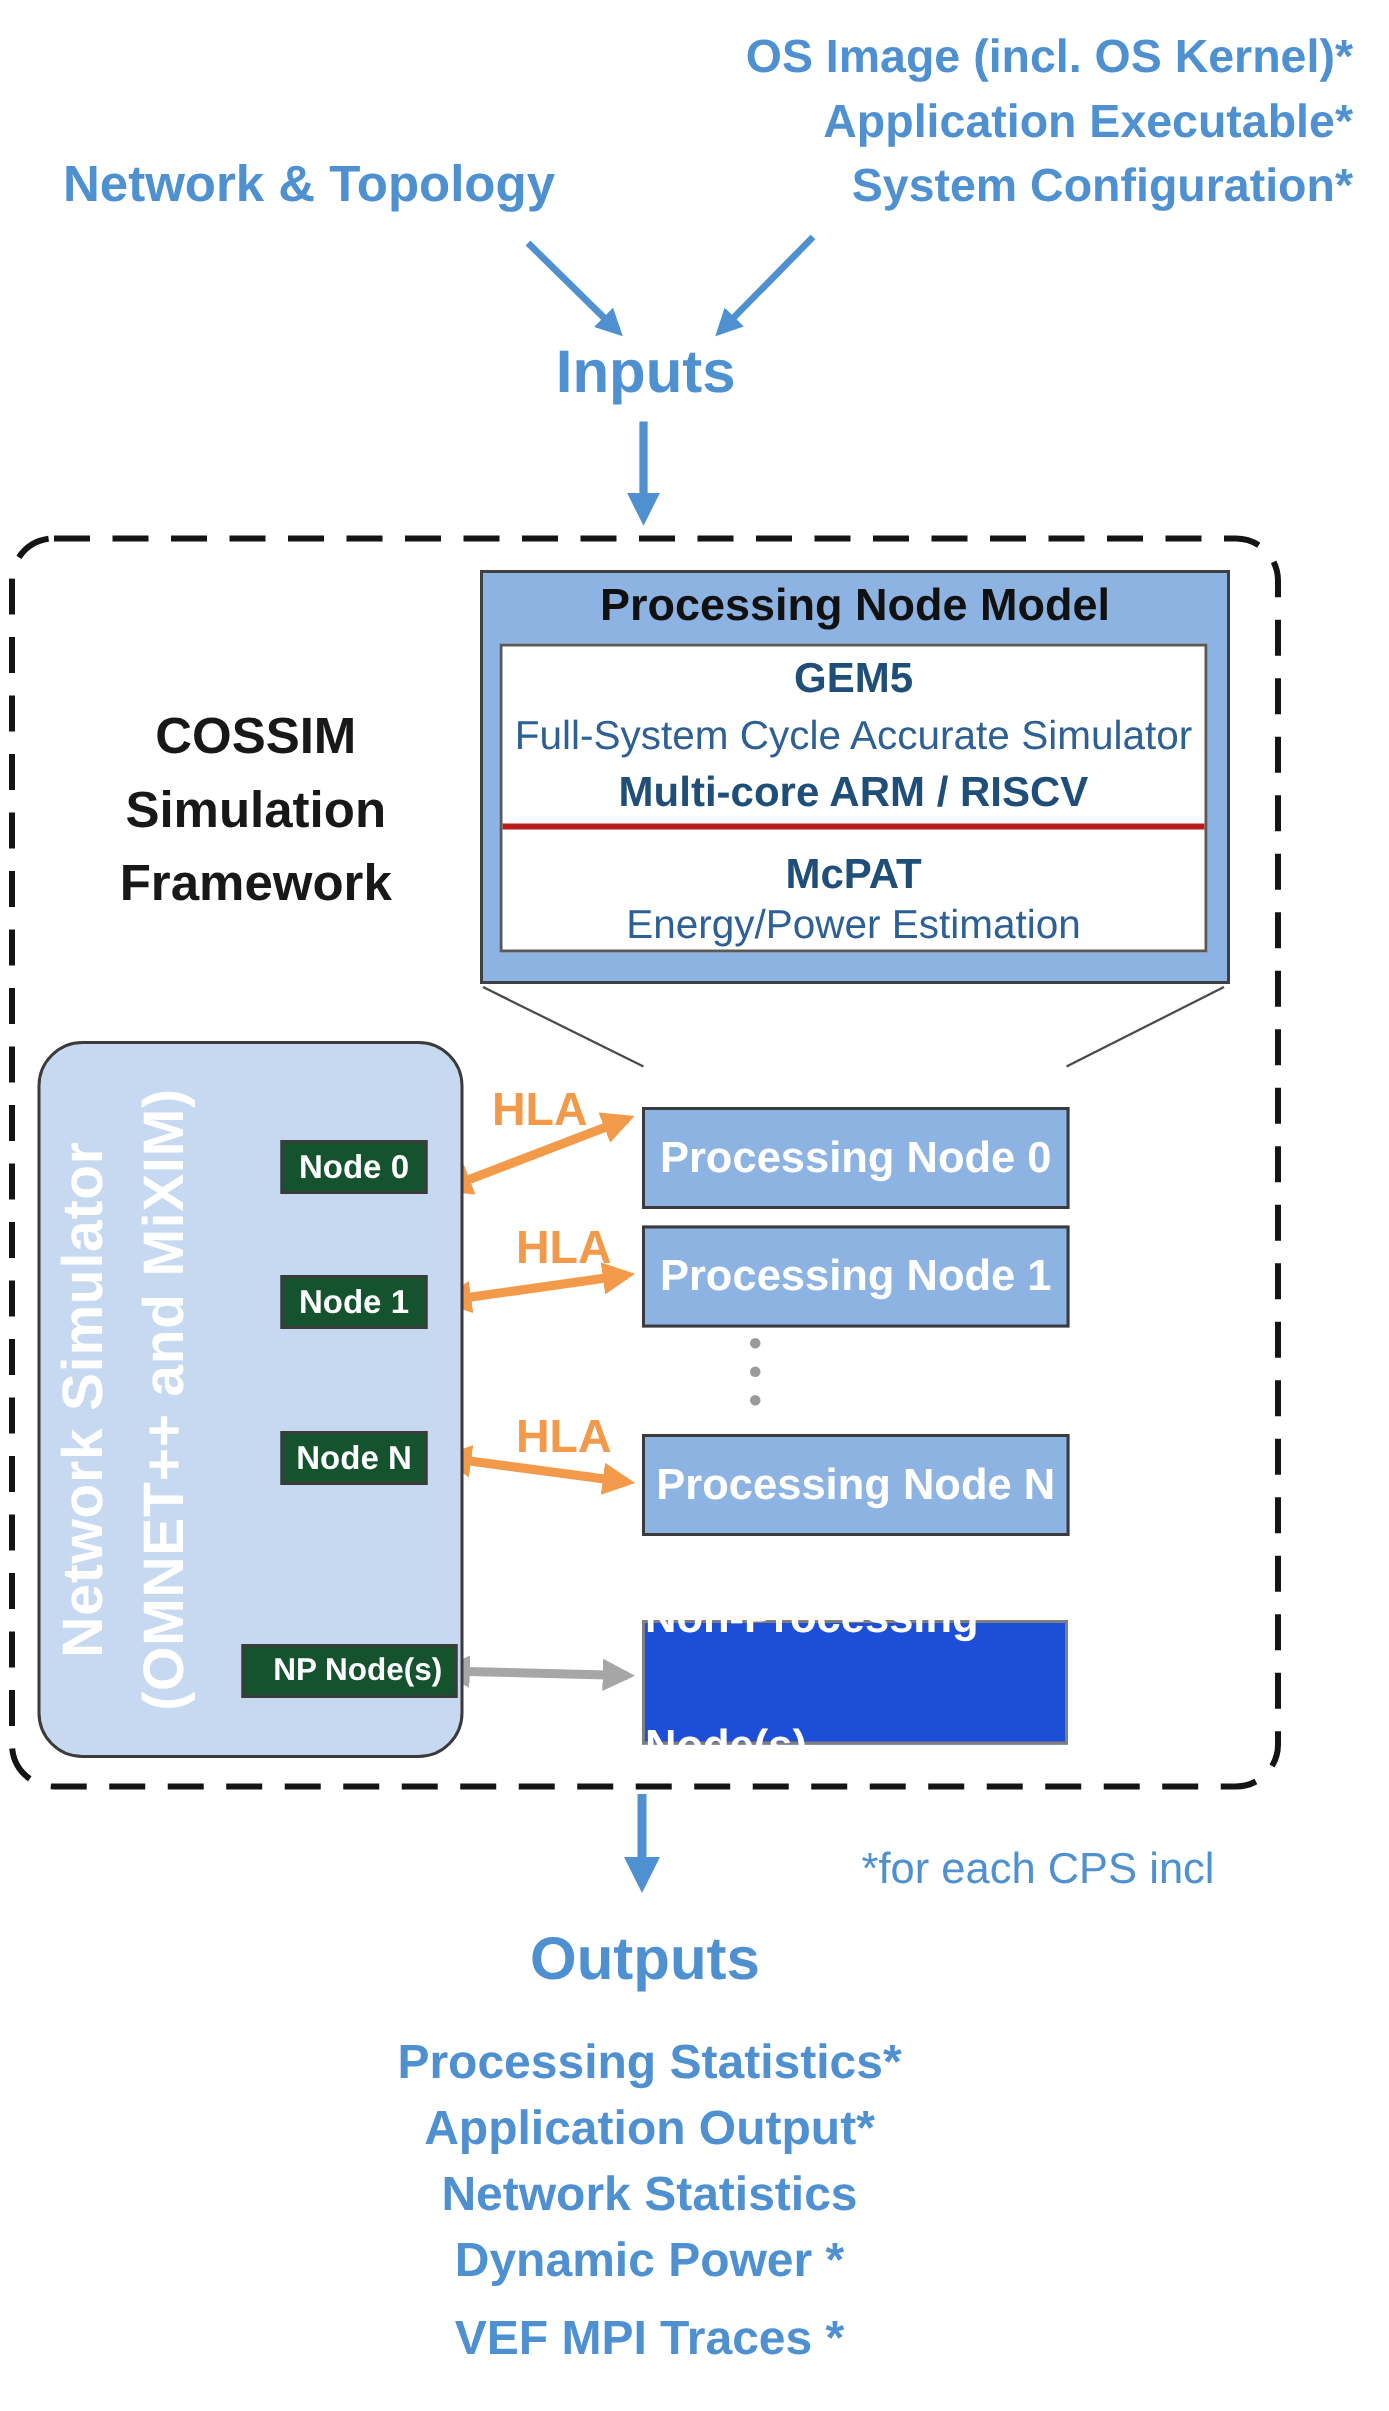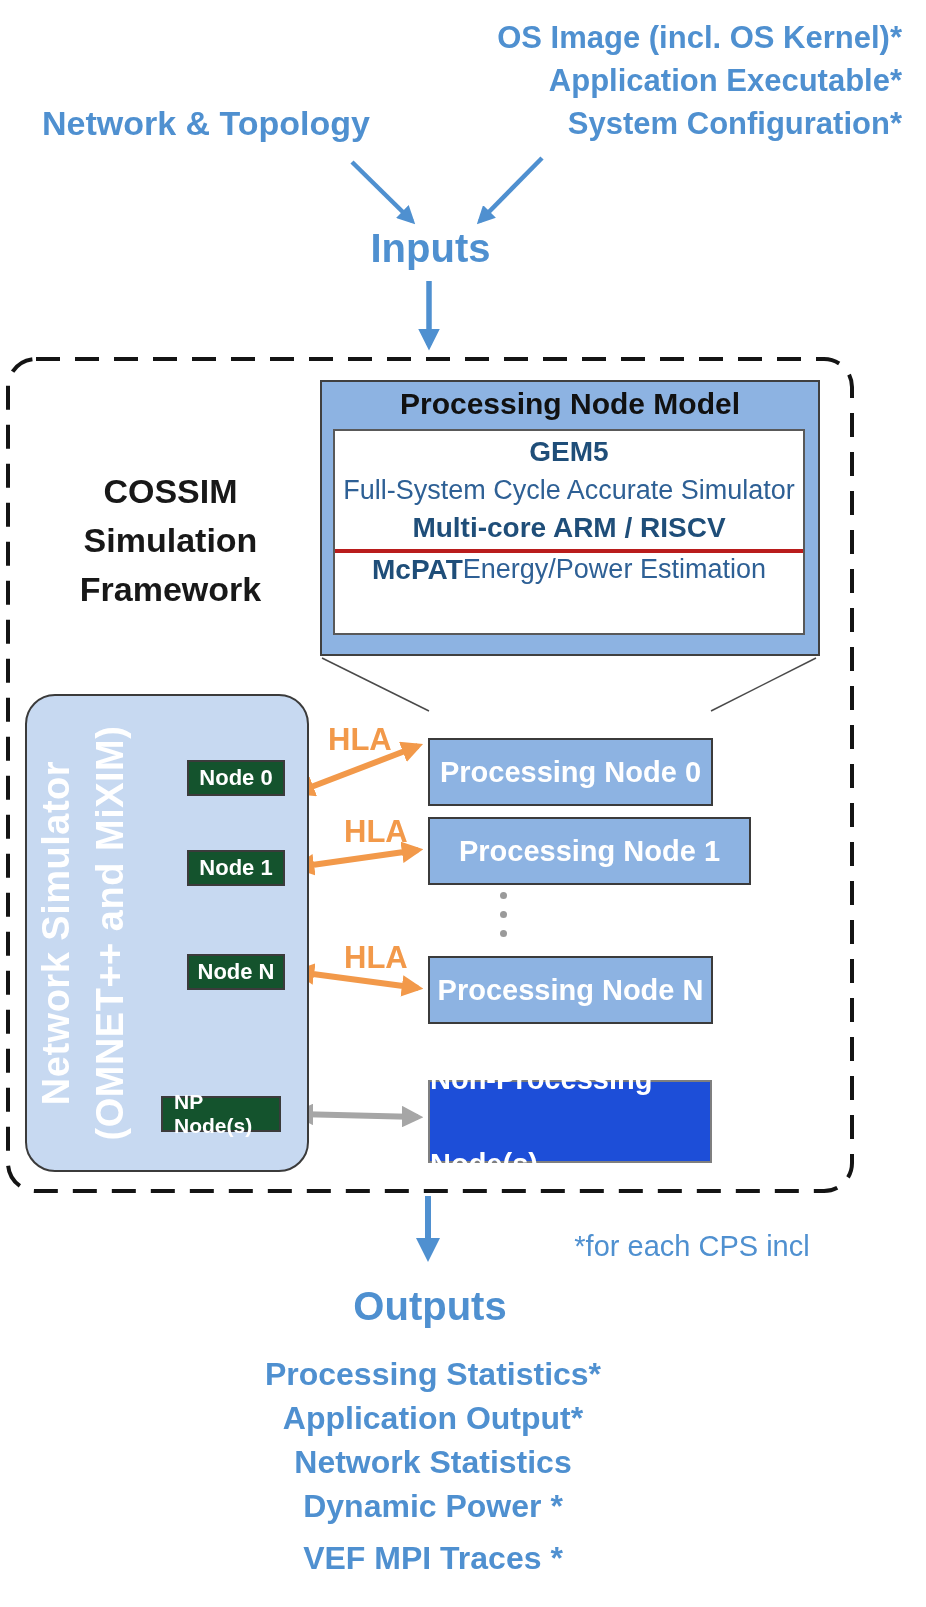--- a/index.html
+++ b/index.html
@@ -24,44 +24,44 @@
   
   .pnm{left:320px;top:380px;width:500px;height:276px;background:#8db3e2;
     border:2px solid #404040;box-sizing:border-box;}
   .pnm-title{position:absolute;left:0;top:5px;width:100%;text-align:center;
     font-size:30px;font-weight:bold;color:#111111;}
   .pnm-inner{position:absolute;left:11px;top:47px;width:472px;height:206px;
     background:#ffffff;border:2px solid #595959;box-sizing:border-box;
     display:flex;flex-direction:column;}
   .pnm-sec1{flex:0 0 118px;border-bottom:4px solid #b91c1c;display:flex;
     flex-direction:column;justify-content:space-evenly;}
-  .pnm-sec2{flex:1 1 auto;display:flex;flex-direction:row;justify-content:center;}
+  .pnm-sec2{flex:1 1 auto;display:flex;flex-direction:column;justify-content:flex-end;}
   .pnm-line-bold{font-size:28px;font-weight:bold;color:#1f4e79;text-align:center;line-height:34px;}
   .pnm-line-reg{font-size:27px;color:#2e6095;text-align:center;line-height:33px;}
 
   
   .netsim{left:25px;top:694px;width:284px;height:478px;background:#c7d9f1;
     border:2.5px solid #3b3b3b;border-radius:30px;box-sizing:border-box;}
   .netsim-vtext{left:-147px;top:874px;width:470px;height:118px;
     transform:rotate(-90deg);text-align:center;line-height:54px;
     font-size:38px;font-weight:bold;color:#ffffff;letter-spacing:0.5px;}
 
   .nodebox{background:#14532d;border:2px solid #3b3b3b;box-sizing:border-box;
     color:#ffffff;font-weight:bold;font-size:22px;display:flex;
     align-items:center;justify-content:center;}
   .node0{left:187px;top:760px;width:98px;height:36px;}
   .node1{left:187px;top:850px;width:98px;height:36px;}
   .nodeN{left:187px;top:954px;width:98px;height:36px;}
-  .nodeNP{left:161px;top:1096px;width:120px;height:36px;font-size:21px;padding-left:11px;}
+  .nodeNP{left:161px;top:1096px;width:144px;height:36px;font-size:21px;padding-left:11px;}
 
   .pnode{background:#8db3e2;border:2px solid #3b3b3b;box-sizing:border-box;
     color:#ffffff;font-weight:bold;font-size:29px;display:flex;
     align-items:center;justify-content:center;}
   .pn0{left:428px;top:710px;width:285px;height:68px;margin-top:28px;}
-  .pn1{left:428px;top:817px;width:323px;height:68px;}
+  .pn1{left:428px;top:817px;width:285px;height:68px;}
   .pnN{left:428px;top:956px;width:285px;height:68px;}
 
   .npnode{left:428px;top:1080px;width:284px;height:83px;background:#1d4ed8;
     border:2px solid #7f7f7f;box-sizing:border-box;color:#ffffff;font-weight:bold;
     font-size:29px;text-align:center;line-height:37px;display:flex;
     flex-direction:column;align-items:flex-start;justify-content:center;gap:48px;}
 
   .hla{color:#f2994a;font-weight:bold;font-size:31px;}
   .hla0{left:328px;top:722px;}
   .hla1{left:344px;top:814px;}

